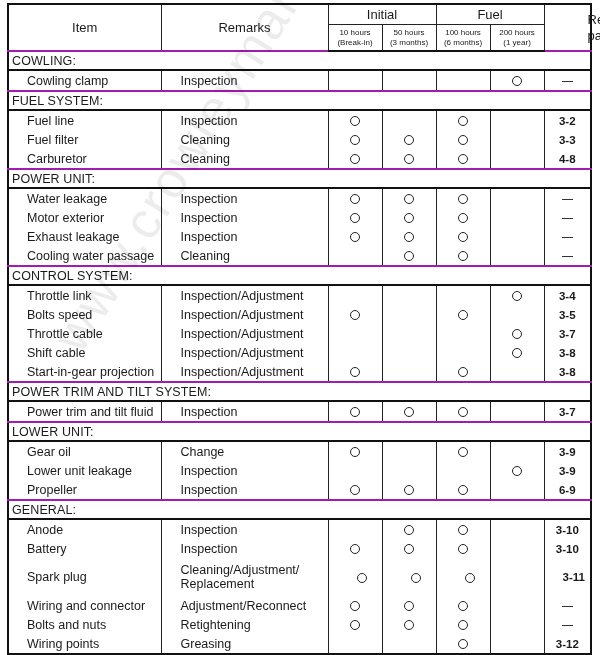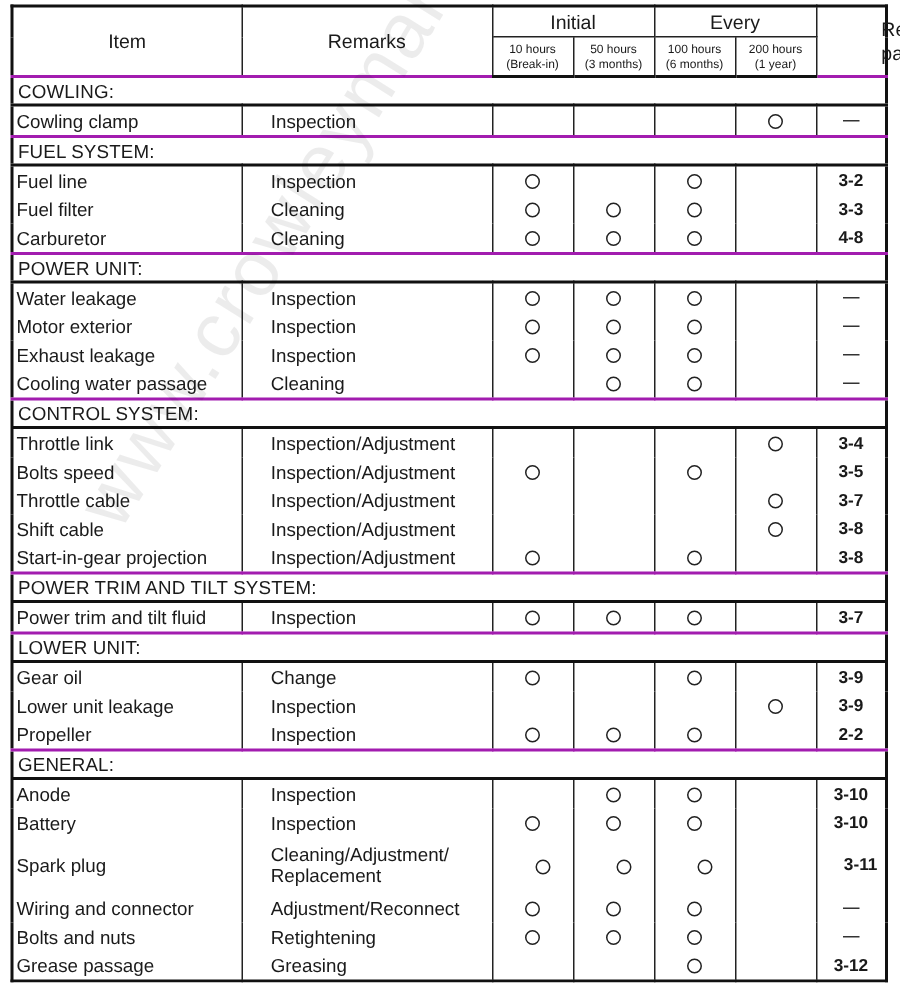--- a/index.html
+++ b/index.html
@@ -17,21 +17,21 @@
   th.big { font-size:13px; }
   th.grp { font-size:13px; height:19px; }
   th.sub { font-size:8px; line-height:10px; height:25px; }
   th.ref { font-size:13px; line-height:16px;padding-left:43px; }
   thead tr.r1 th { border-bottom:1px solid #222; }
   thead tr:last-child th, thead th.big, thead th.ref { border-bottom:2px solid #111; }
   tr.band td { height:17px; font-size:12.5px; padding-left:3px; border-top:2px solid #a21caf;
                border-bottom:2px solid #111; letter-spacing:0.1px; }
   tr.row td { height:19px; font-size:12.5px; border-left:1px solid #222; border-right:1px solid #222; }
   tr.row.dbl td { height:38px;padding-left:13px; }
-  tr.row td.item { padding-left:2px; white-space:nowrap; }
+  tr.row td.item { padding-left:18px; white-space:nowrap; }
   tr.row td.rem { padding-left:19px; line-height:14px; }
   tr.row td.mk { text-align:center; }
   tr.row td.ref { text-align:center; font-weight:bold; font-size:11.5px;margin-top:23px; }
   tr.single td { border-top:none; }
   .circle { display:inline-block; width:8px; height:8px; border:1.3px solid #222; border-radius:50%;
             vertical-align:middle; }
   .dash { display:inline-block; width:11px; height:0; border-top:1.5px solid #333; vertical-align:middle; }
   .cowl td.mk, .cowl td.ref { border-right:1px solid #222; }
   .watermark { position:absolute; left:40px; top:330px; font-size:52px; color:#000;
                opacity:0.07; transform:rotate(-58deg); transform-origin:left top;
@@ -49,21 +49,21 @@
         <col class="c-h">
         <col class="c-h">
         <col class="c-h">
         <col class="c-ref">
     </colgroup>
     <thead>
       <tr class="r1">
         <th rowspan="2" class="big">Item</th>
         <th rowspan="2" class="big">Remarks</th>
         <th colspan="2" class="grp">Initial</th>
-        <th colspan="2" class="grp">Every</th>
+        <th colspan="2" class="grp">Fuel</th>
         <th rowspan="2" class="ref"><span>Refer</span><br><span>page</span></th>
       </tr>
       <tr>
         <th class="sub"><span>10 hours</span><br><span>(Break-in)</span></th>
         <th class="sub"><span>50 hours</span><br><span>(3 months)</span></th>
         <th class="sub"><span>100 hours</span><br><span>(6 months)</span></th>
         <th class="sub"><span>200 hours</span><br><span>(1 year)</span></th>
       </tr>
     </thead>
     <tbody id="tbody">
@@ -229,21 +229,21 @@
           <td class="mk"><span class="circle"></span></td>
           <td class="ref">3-9</td>
         </tr>
         <tr class="row">
           <td class="item">Propeller</td>
           <td class="rem">Inspection</td>
           <td class="mk"><span class="circle"></span></td>
           <td class="mk"><span class="circle"></span></td>
           <td class="mk"><span class="circle"></span></td>
           <td class="mk"></td>
-          <td class="ref">2-2</td>
+          <td class="ref">6-9</td>
         </tr>
         <tr class="band">
           <td colspan="7">GENERAL:</td>
         </tr>
         <tr class="row">
           <td class="item">Anode</td>
           <td class="rem">Inspection</td>
           <td class="mk"></td>
           <td class="mk"><span class="circle"></span></td>
           <td class="mk"><span class="circle"></span></td>
@@ -280,21 +280,21 @@
         <tr class="row">
           <td class="item">Bolts and nuts</td>
           <td class="rem">Retightening</td>
           <td class="mk"><span class="circle"></span></td>
           <td class="mk"><span class="circle"></span></td>
           <td class="mk"><span class="circle"></span></td>
           <td class="mk"></td>
           <td class="ref"><span class="dash"></span></td>
         </tr>
         <tr class="row">
-          <td class="item">Grease passage</td>
+          <td class="item">Wiring points</td>
           <td class="rem">Greasing</td>
           <td class="mk"></td>
           <td class="mk"></td>
           <td class="mk"><span class="circle"></span></td>
           <td class="mk"></td>
           <td class="ref">3-12</td>
         </tr>
       </tbody>
   </table>
 </div>

